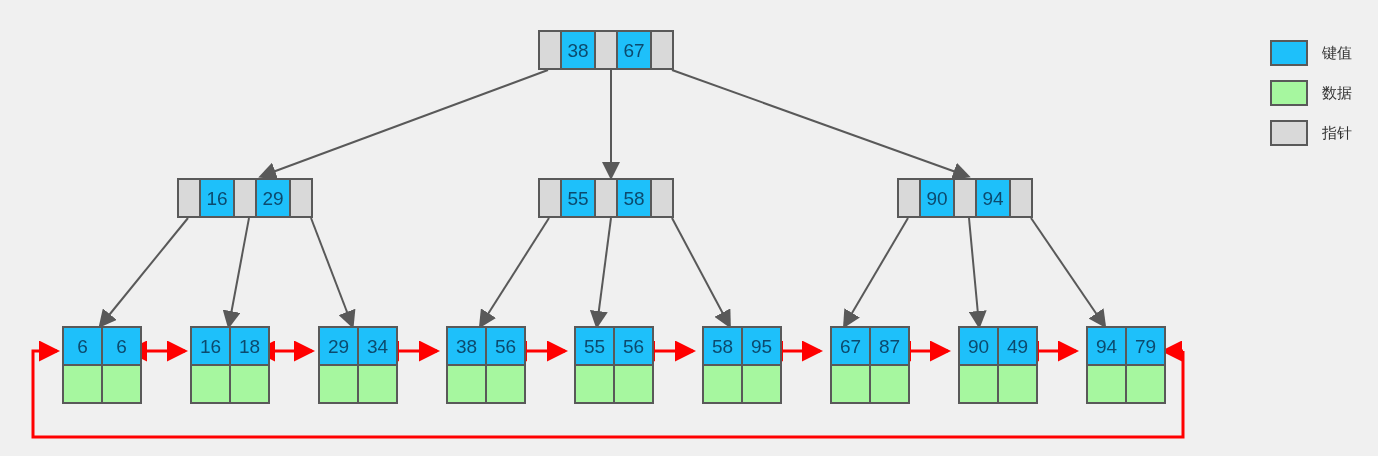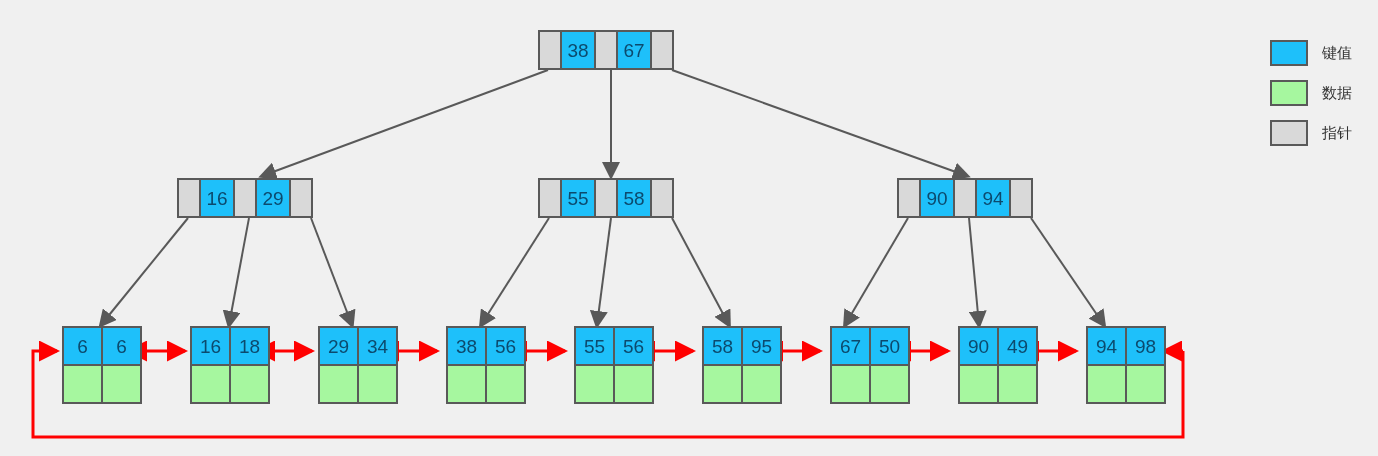--- a/index.html
+++ b/index.html
@@ -231,21 +231,21 @@
     </div>
     <div class="row">
       <div class="cell data"></div>
       <div class="cell data"></div>
     </div>
   </div>
 
   <div class="leaf" style="left:830px; top:326px;">
     <div class="row">
       <div class="cell key">67</div>
-      <div class="cell key">50</div>
+      <div class="cell key">87</div>
     </div>
     <div class="row">
       <div class="cell data"></div>
       <div class="cell data"></div>
     </div>
   </div>
 
   <div class="leaf" style="left:958px; top:326px;">
     <div class="row">
       <div class="cell key">90</div>
@@ -253,21 +253,21 @@
     </div>
     <div class="row">
       <div class="cell data"></div>
       <div class="cell data"></div>
     </div>
   </div>
 
   <div class="leaf" style="left:1086px; top:326px;">
     <div class="row">
       <div class="cell key">94</div>
-      <div class="cell key">98</div>
+      <div class="cell key">79</div>
     </div>
     <div class="row">
       <div class="cell data"></div>
       <div class="cell data"></div>
     </div>
   </div>
 
   <div id="legend">
     <div class="legend-row">
       <div class="legend-swatch" style="background:#1ec0fa;"></div>

